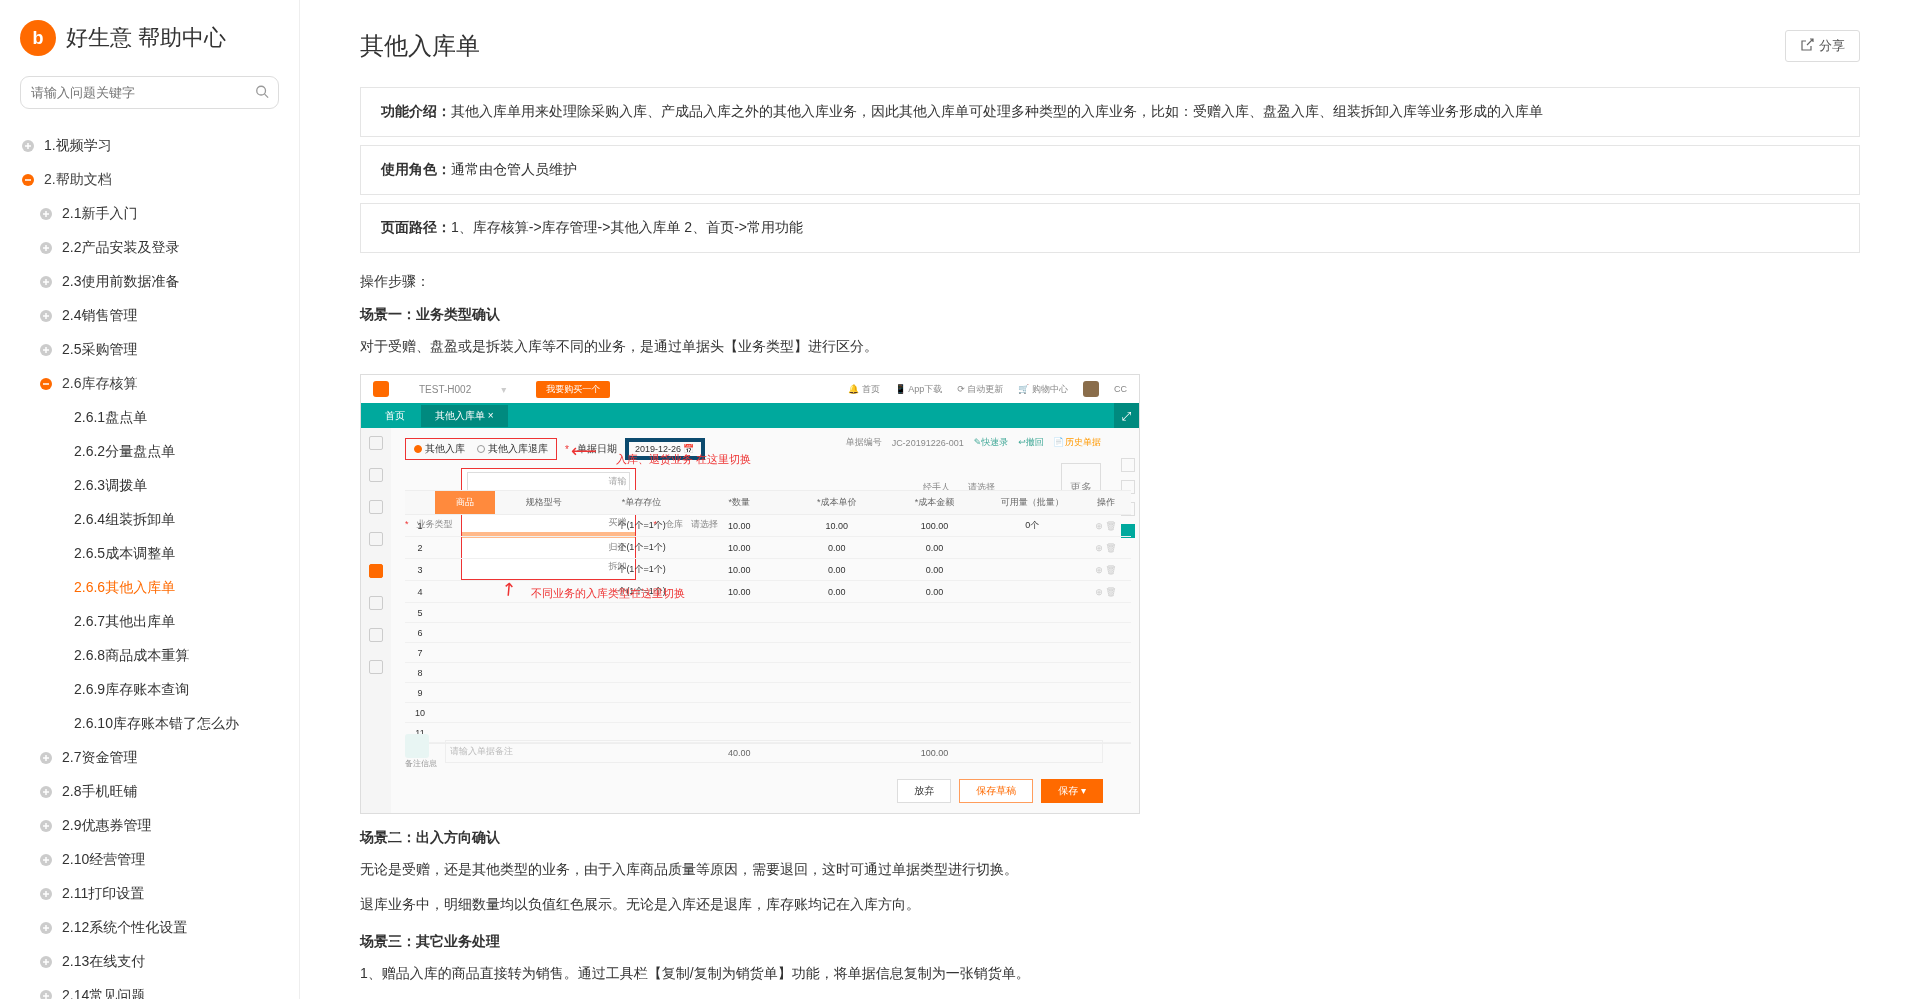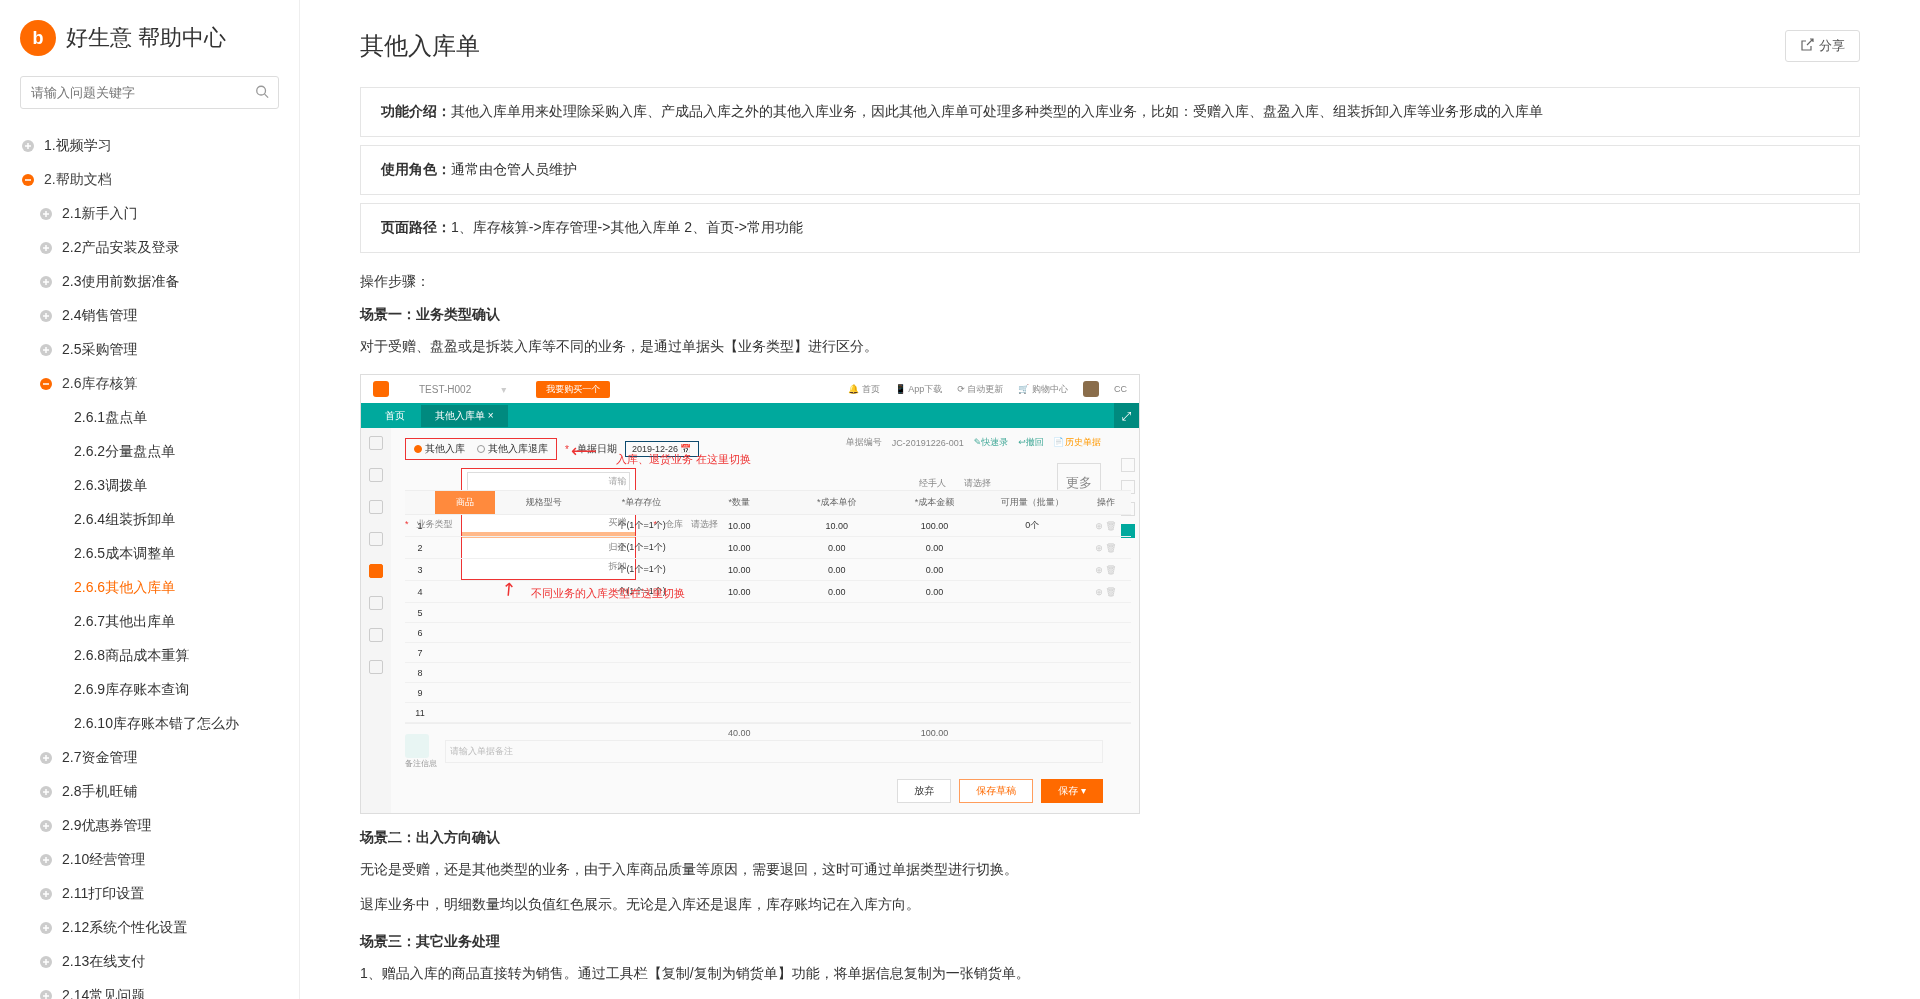--- a/index.html
+++ b/index.html
@@ -3,21 +3,21 @@
 <meta charset="utf-8">
 <style>
 *{margin:0;padding:0;box-sizing:border-box;}
 body{font-family:"Microsoft YaHei",Arial,sans-serif;font-size:14px;color:#333;background:#fff;}
 .page{display:flex;width:1920px;min-height:999px;}
 .sidebar{width:300px;border-right:1px solid #eee;padding:20px;}
 .logo-row{display:flex;align-items:center;gap:10px;margin-bottom:20px;}
 .logo-circle{width:36px;height:36px;background:#ff6a00;border-radius:50%;display:flex;align-items:center;justify-content:center;color:#fff;font-weight:bold;font-size:18px;}
 .site-title{font-size:22px;font-weight:500;color:#333;}
 .search-wrap{position:relative;margin-bottom:20px;}
-.search-input{width:100%;padding:8px 30px 8px 10px;border:1px solid #ddd;border-radius:3px;font-size:13px;}
+.search-input{width:100%;padding:8px 30px 8px 10px;border:1px solid #ddd;border-radius:9px;font-size:13px;}
 .search-icon{position:absolute;right:10px;top:50%;transform:translateY(-50%);color:#999;font-size:14px;pointer-events:none;}
 .nav{}
 .nav-item{display:flex;align-items:center;padding:8px 0;cursor:pointer;color:#333;font-size:14px;}
 .nav-item .icon-plus{width:16px;height:16px;margin-right:8px;display:inline-flex;align-items:center;justify-content:center;}
 .icon-plus svg{width:14px;height:14px;}
 .nav-item.active{color:#404040;}
 .nav-sub{padding-left:18px;}
 .nav-sub .nav-item{font-size:14px;}
 .nav-sub2{padding-left:18px;}
 .nav-sub2 .nav-item{padding-left:18px;font-size:14px;color:#333;}
@@ -45,21 +45,21 @@
 .shot-body{display:flex;height:calc(100% - 53px);}
 .shot-leftbar{width:30px;background:#f5f5f5;display:flex;flex-direction:column;align-items:center;padding-top:8px;gap:18px;}
 .shot-leftbar-icon{width:14px;height:14px;border:1px solid #ccc;border-radius:2px;}
 .shot-leftbar-icon.highlight{background:#ff6a00;border-color:#ff6a00;}
 .shot-content{flex:1;padding:10px 14px;position:relative;}
 .shot-row1{display:flex;align-items:center;gap:8px;font-size:10px;margin-bottom:8px;}
 .shot-redbox{border:1px solid #e33;padding:3px 8px;display:inline-flex;gap:12px;}
 .shot-radio{display:inline-flex;align-items:center;gap:3px;}
 .shot-radio-dot{width:8px;height:8px;border:1px solid #999;border-radius:50%;}
 .shot-radio-dot.filled{background:#ff6a00;border-color:#ff6a00;}
-.shot-date{border:1px solid #0c4a6e;padding:2px 6px;font-size:9px;}
+.shot-date{border:4px solid #0c4a6e;padding:2px 6px;font-size:9px;}
 .shot-red-arrow{position:absolute;color:#e33;font-size:18px;}
 .shot-red-text{position:absolute;color:#e33;font-size:11px;}
 .shot-row2{display:flex;align-items:center;gap:8px;font-size:9px;color:#888;margin-bottom:6px;}
 .shot-dropdown-box{border:1px solid #e33;width:175px;padding:3px 0;background:#fff;}
 .shot-dropdown-input{border:1px solid #ddd;margin:0 5px 3px;padding:2px;font-size:9px;color:#aaa;}
 .shot-dropdown-item{padding:3px 8px;font-size:9px;}
 .shot-dropdown-item.sel{background:#ffb98a;}
 .shot-table{width:100%;}
 .shot-thead{display:flex;background:#f8f8f8;border-top:1px solid #eee;border-bottom:1px solid #eee;font-size:9px;color:#666;}
 .shot-th{padding:5px 4px;text-align:center;flex:1;}
@@ -75,21 +75,21 @@
 .shot-btns{display:flex;justify-content:flex-end;gap:8px;}
 .shot-btn{padding:4px 16px;font-size:10px;border:1px solid #ddd;background:#fff;}
 .shot-btn.outline{border-color:#ff9d5c;color:#ff6a00;}
 .shot-btn.primary{background:#ff6a00;color:#fff;border-color:#ff6a00;}
 .shot-rightbar{width:22px;background:#fafafa;display:flex;flex-direction:column;align-items:center;padding-top:30px;gap:8px;}
 .shot-rb-icon{width:14px;height:14px;border:1px solid #ddd;}
 .shot-rb-icon.hl{background:#00a99d;border-color:#00a99d;}
 .shot-meta-right{position:absolute;right:16px;top:8px;font-size:9px;color:#888;display:flex;gap:10px;align-items:center;}
 .shot-meta-right .lnk{color:#4a9;}
 .shot-filter-right{position:absolute;right:16px;top:35px;font-size:9px;color:#888;display:flex;gap:18px;align-items:center;}
-.shot-small-btn{border:1px solid #ddd;padding:10px 8px;font-size:13px;}
+.shot-small-btn{border:1px solid #ddd;padding:16px 8px;font-size:11px;}
 .shot-totals{display:flex;font-size:9px;color:#666;border-top:1px solid #eee;padding:4px 0;}
 .shot-totals span{flex:1;text-align:center;}
 </style>
 </head>
 <body>
 
 <div class="page">
   <aside class="sidebar">
     <div class="logo-row">
       <div class="logo-circle">b</div>
@@ -494,20 +494,31 @@
                     <div class="shot-td" style="flex:0 0 60px"></div>
                     <div class="shot-td"></div>
                     <div class="shot-td"></div>
                     <div class="shot-td"></div>
                     <div class="shot-td"></div>
                     <div class="shot-td"></div>
                     <div class="shot-td"></div>
                     <div class="shot-td" style="flex:0 0 50px"></div>
                   </div>
                 <div class="shot-tr">
+                    <div class="shot-td narrow">10</div>
+                    <div class="shot-td" style="flex:0 0 60px"></div>
+                    <div class="shot-td"></div>
+                    <div class="shot-td"></div>
+                    <div class="shot-td"></div>
+                    <div class="shot-td"></div>
+                    <div class="shot-td"></div>
+                    <div class="shot-td"></div>
+                    <div class="shot-td" style="flex:0 0 50px"></div>
+                  </div>
+                <div class="shot-tr">
                     <div class="shot-td narrow">11</div>
                     <div class="shot-td" style="flex:0 0 60px"></div>
                     <div class="shot-td"></div>
                     <div class="shot-td"></div>
                     <div class="shot-td"></div>
                     <div class="shot-td"></div>
                     <div class="shot-td"></div>
                     <div class="shot-td"></div>
                     <div class="shot-td" style="flex:0 0 50px"></div>
                   </div>

